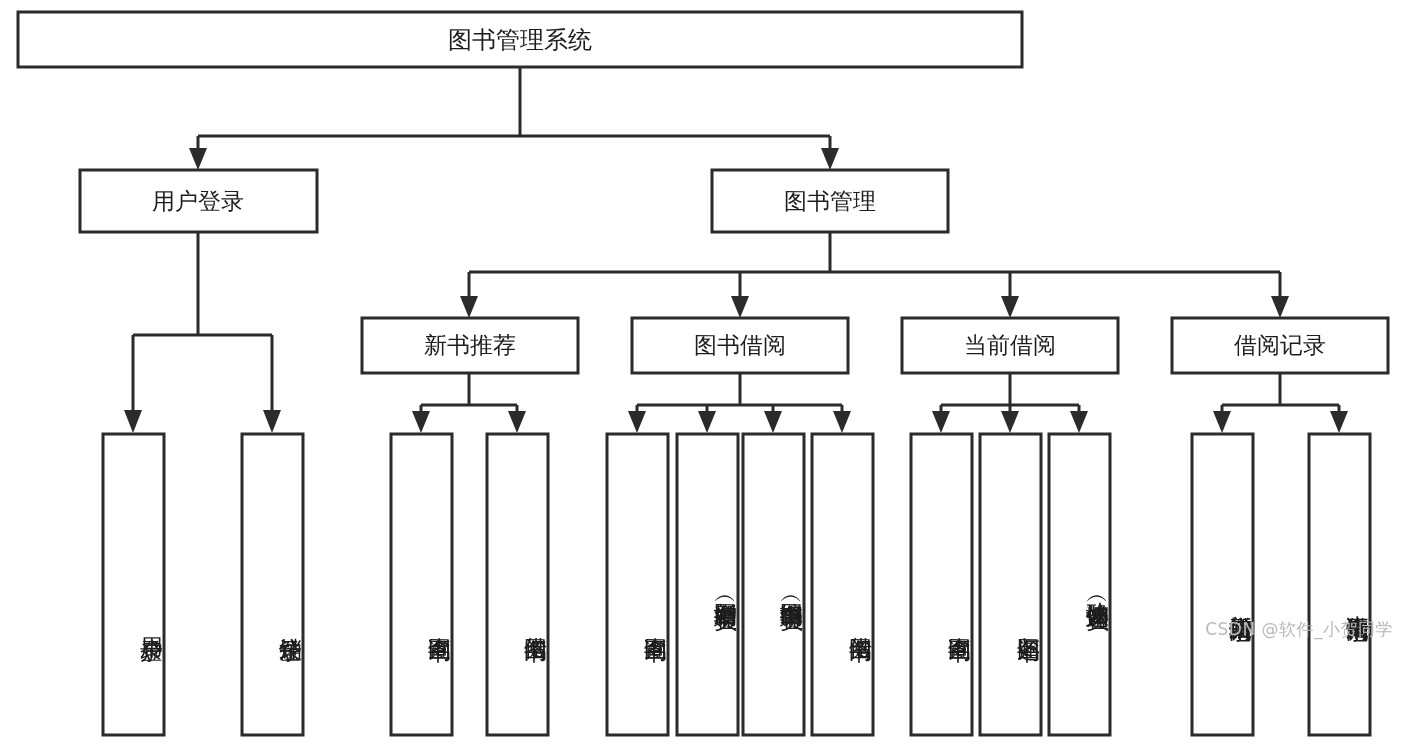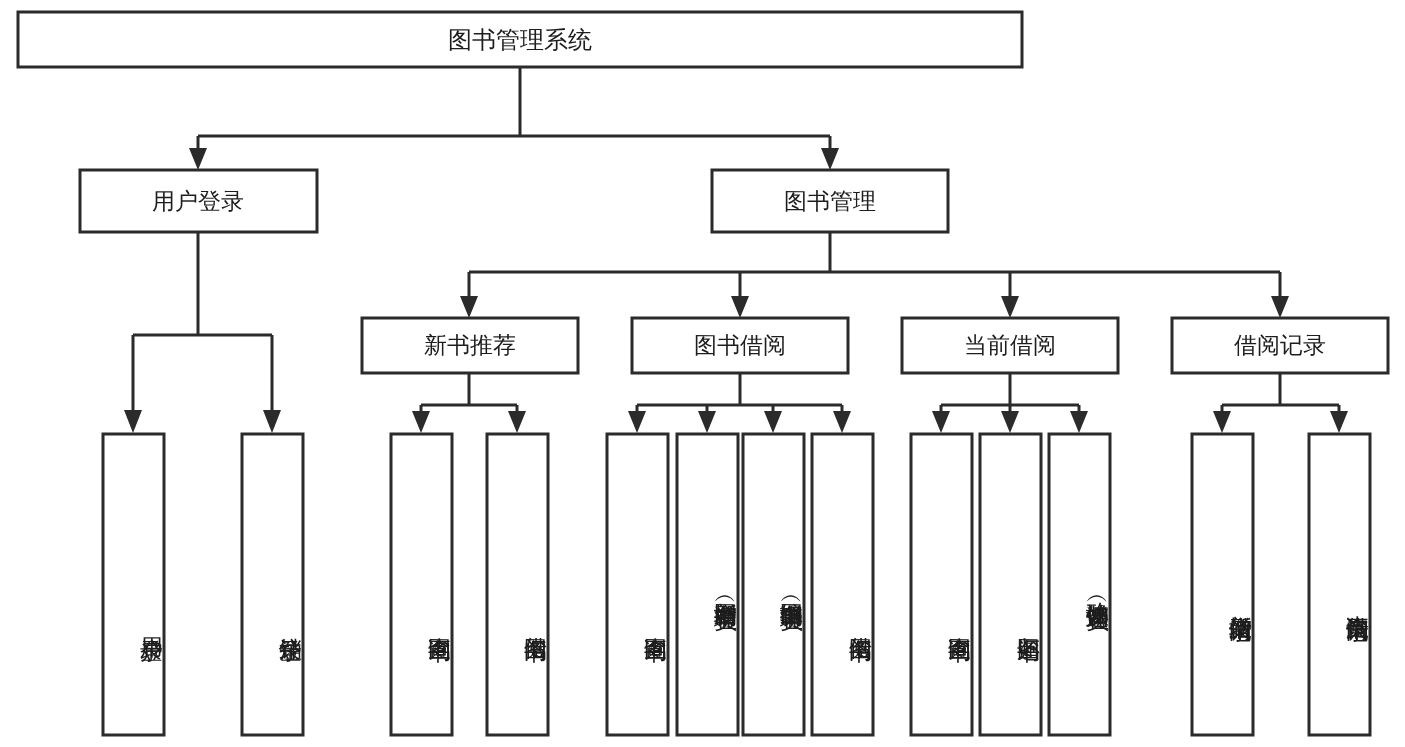--- a/index.html
+++ b/index.html
@@ -220,13 +220,14 @@
   <div class="vert-label" style="left:743px; top:443px; width:61px; height:290px;">编辑图书（管理员）</div>
   <div class="vert-label" style="left:812px; top:508px; width:61px; height:225px;">借阅图书</div>
 
   <div class="vert-label" style="left:911px; top:508px; width:61px; height:225px;">查询图书</div>
   <div class="vert-label" style="left:980px; top:508px; width:61px; height:225px;">归还图书</div>
   <div class="vert-label" style="left:1049px; top:443px; width:61px; height:290px;">确认归还（管理员）</div>
 
   <div class="vert-label" style="left:1192px; top:470px; width:61px; height:260px;">新增借阅记录</div>
   <div class="vert-label" style="left:1309px; top:470px; width:61px; height:260px;">查询借阅记录</div>
 
+  <div class="watermark">CSDN @软件_小贺同学</div>
 </div>
 
 </body></html>

